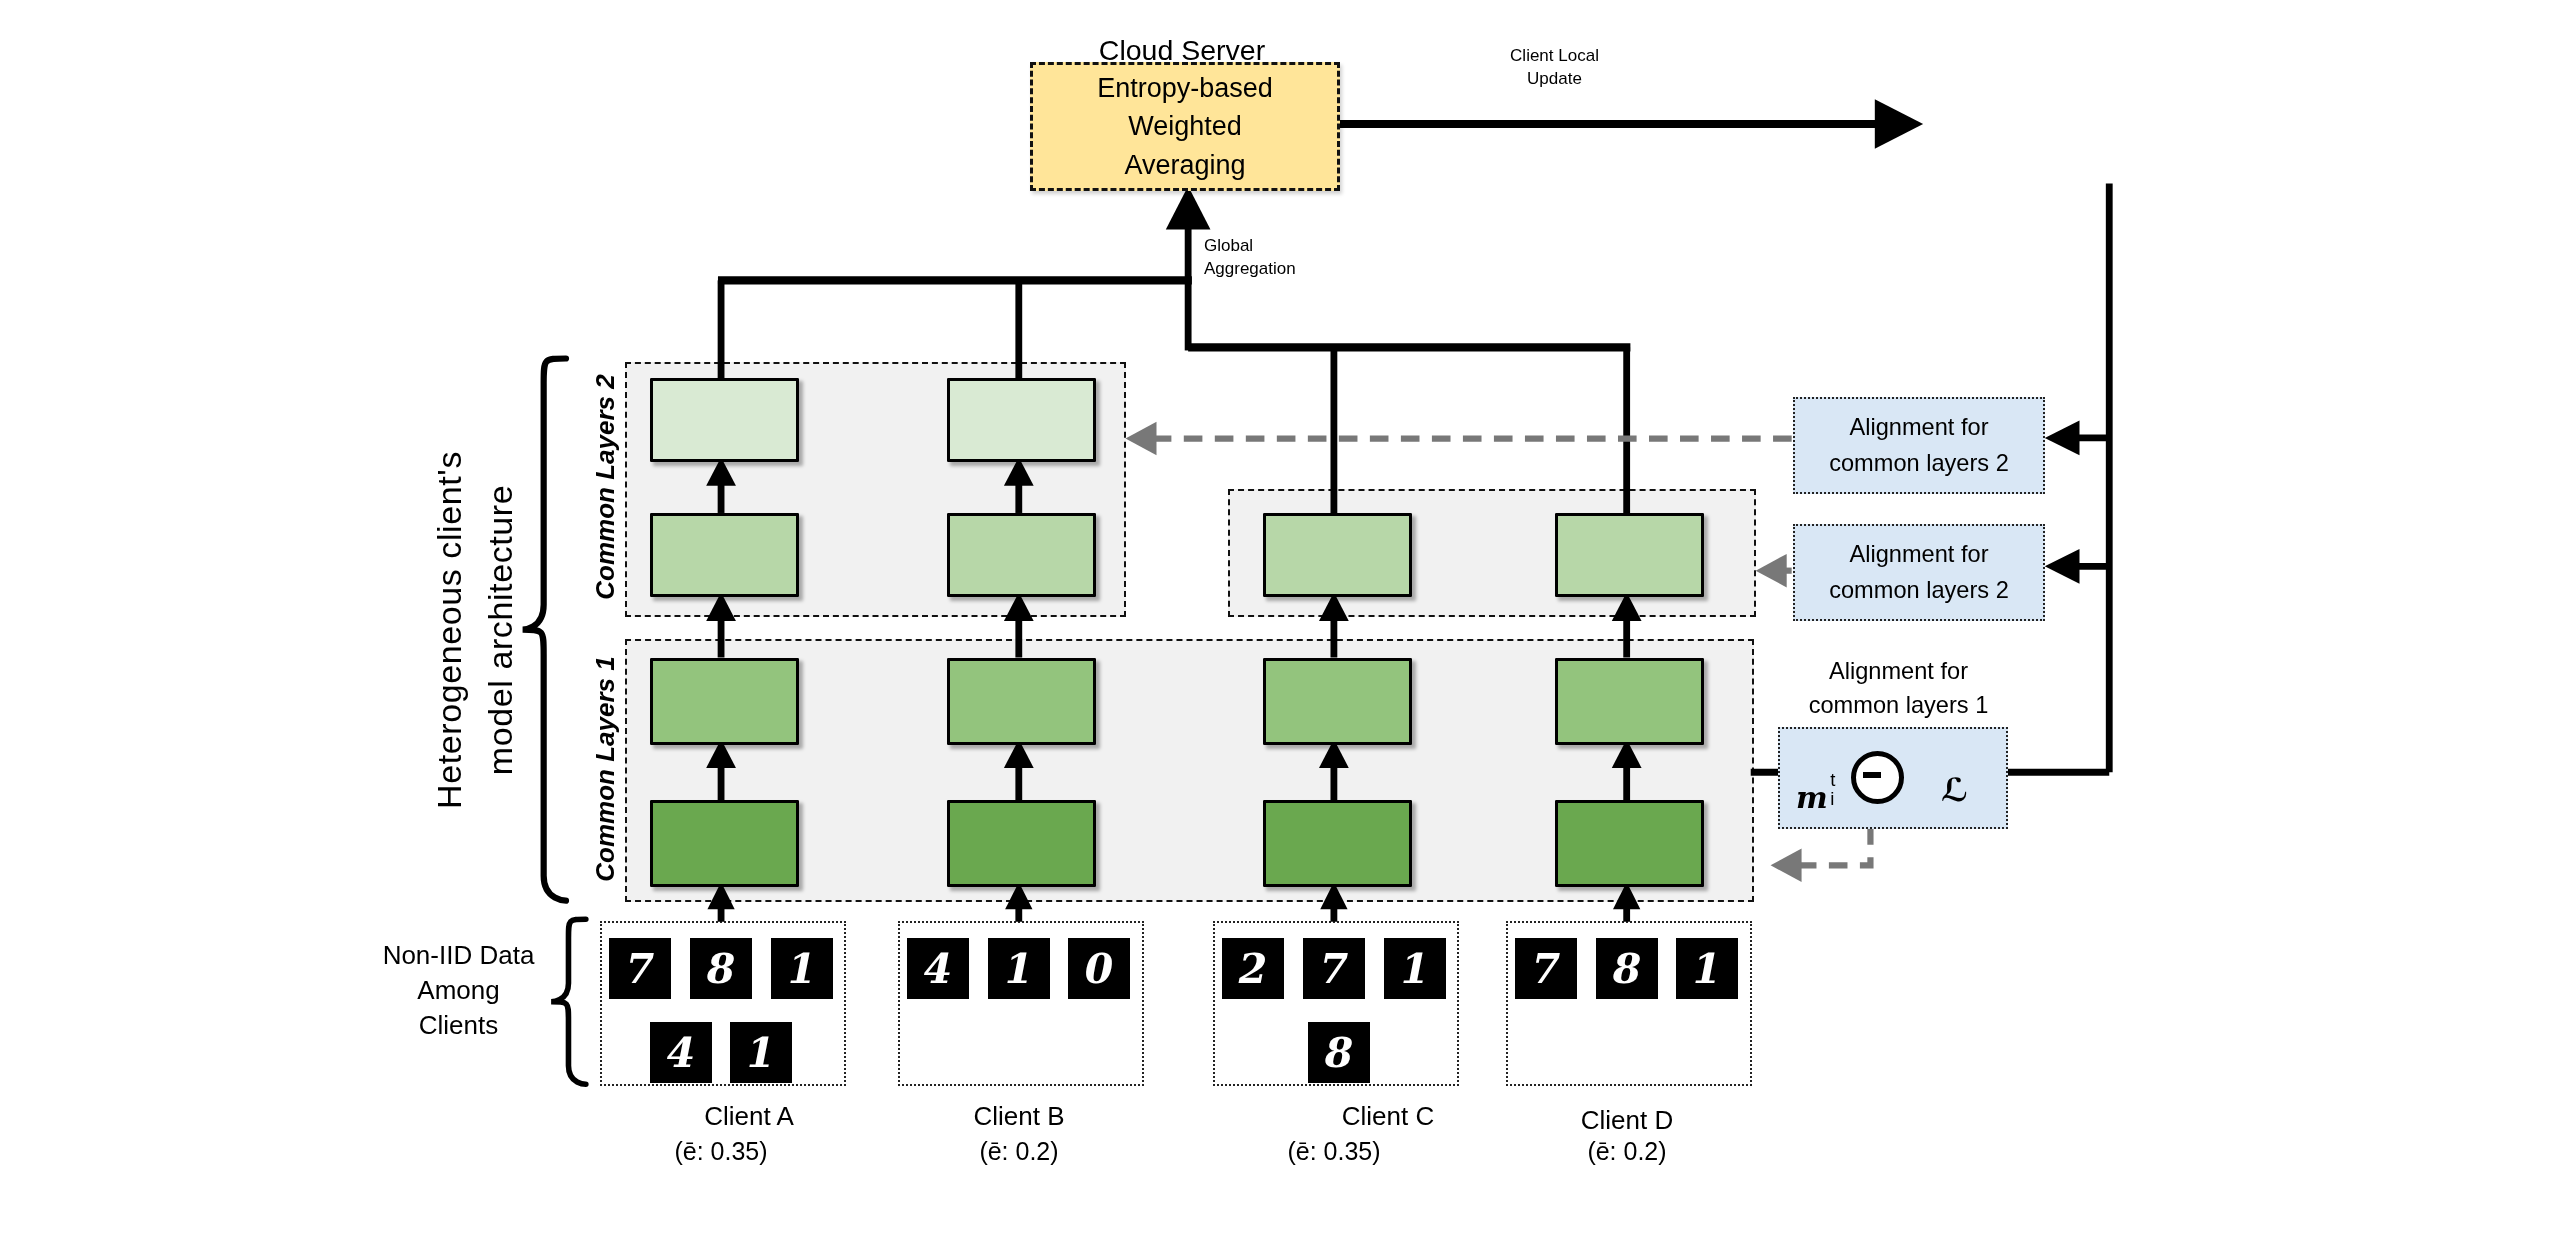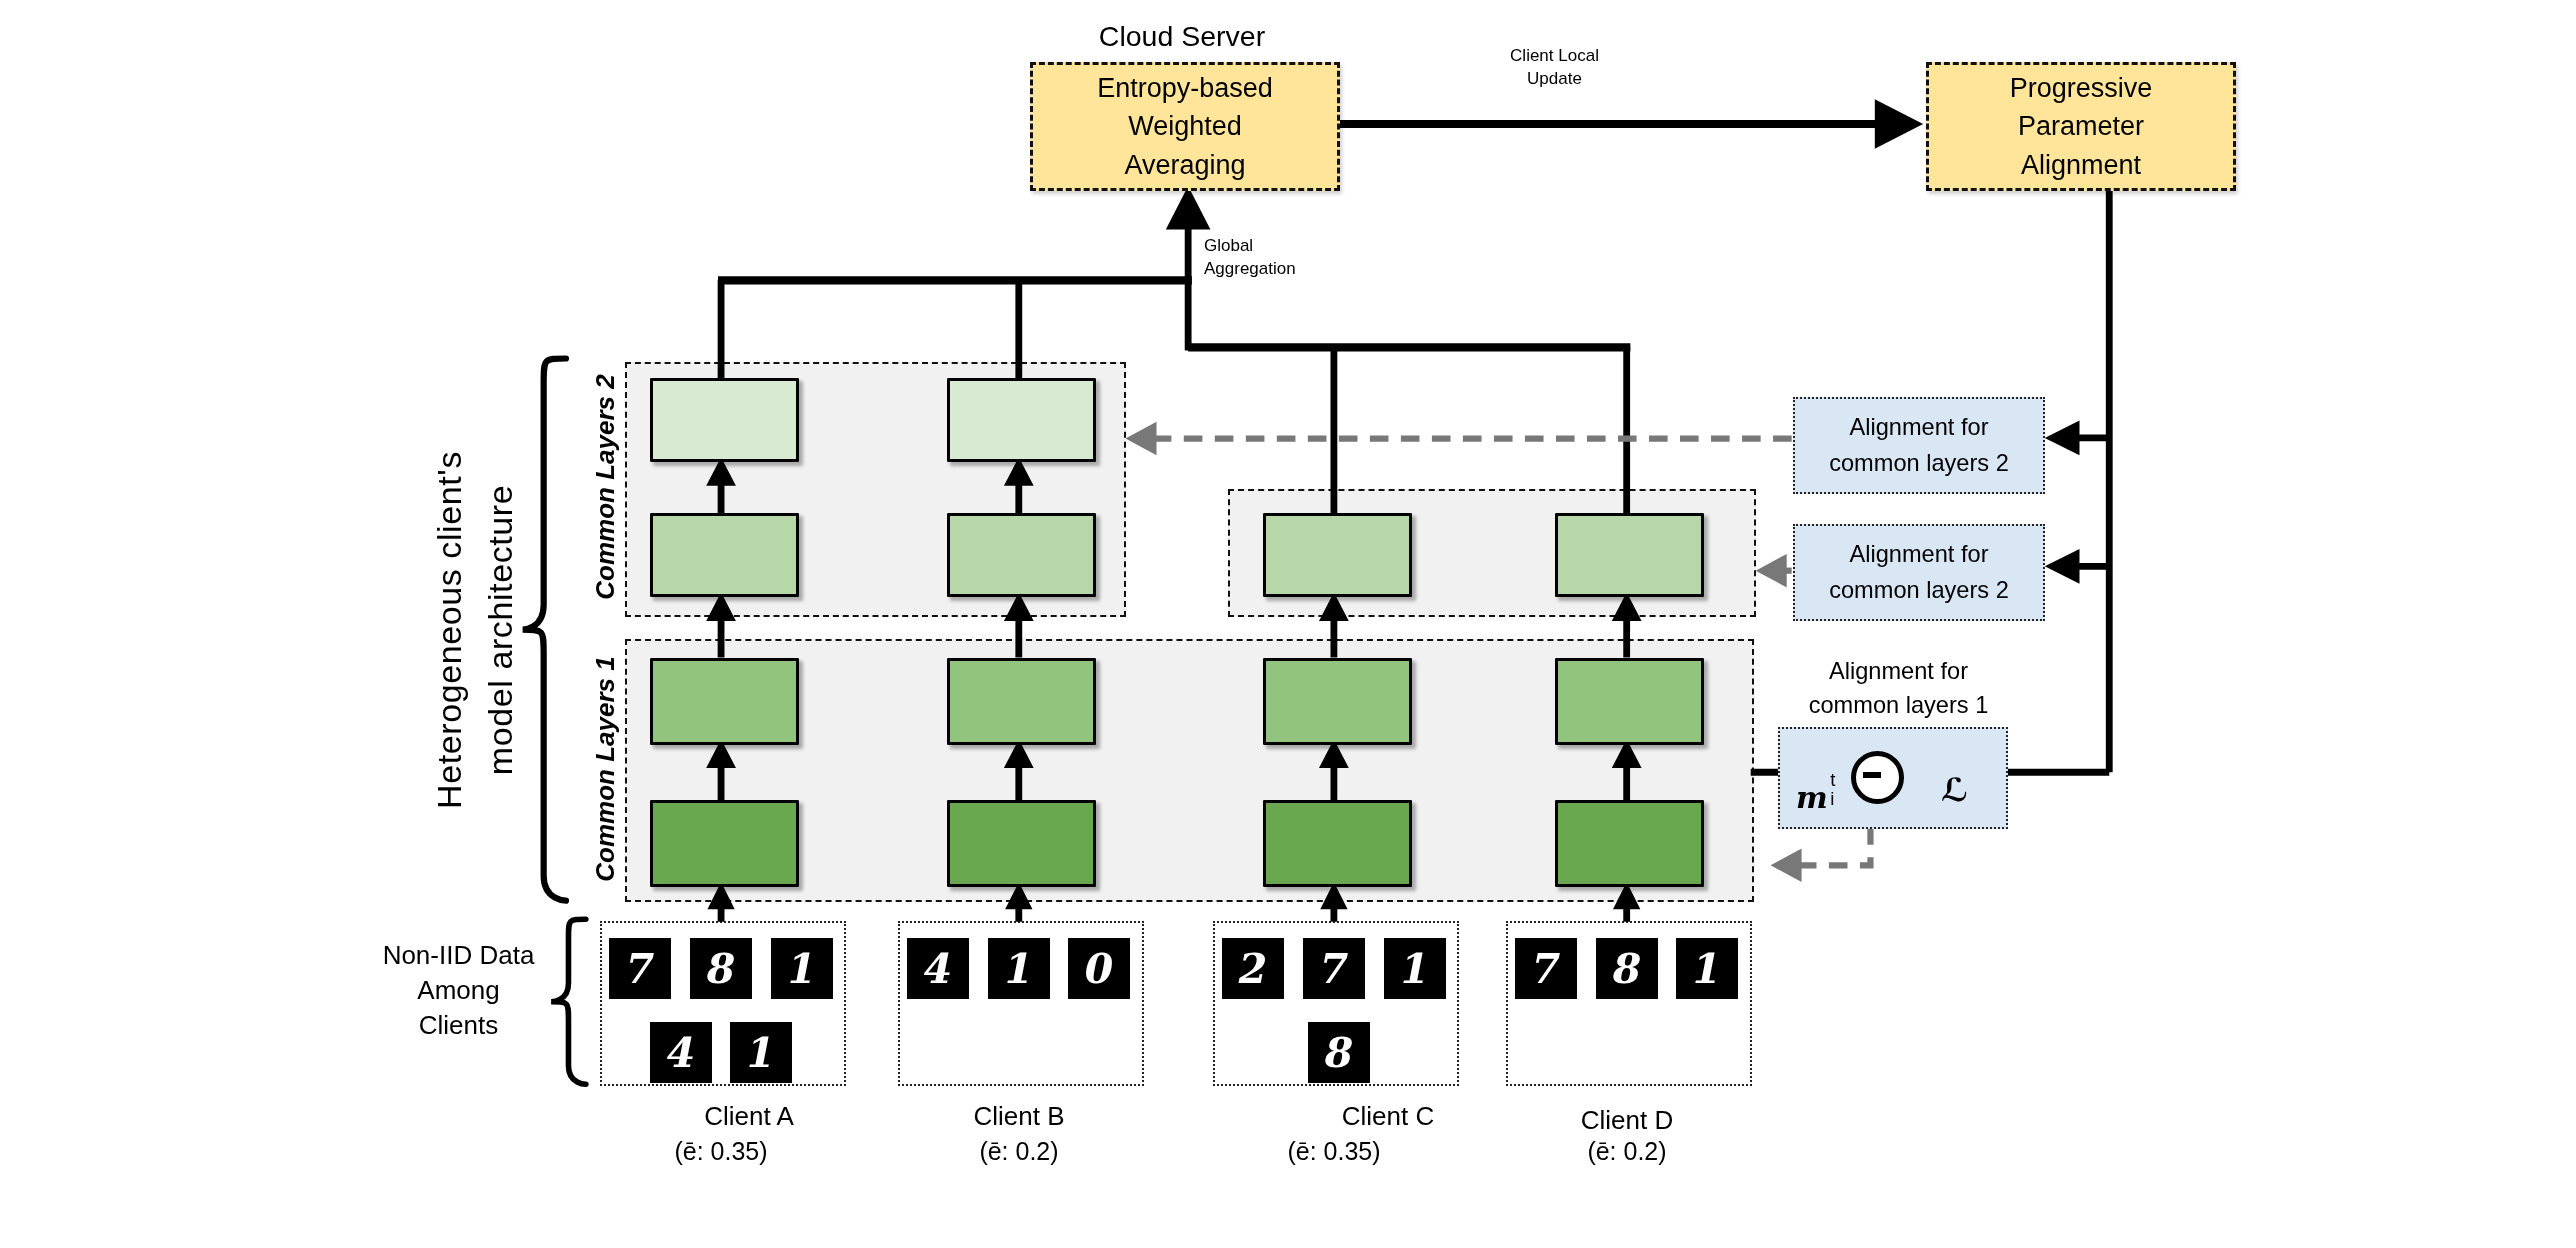--- a/index.html
+++ b/index.html
@@ -155,29 +155,26 @@
       <polygon points="2830,920 2880,893 2880,947"></polygon>
       <polygon points="2854,1395 2904,1368 2904,1422"></polygon>
     </g>
 
     <g stroke="#000" fill="none" stroke-linecap="round">
       <path stroke-width="10" d="M 912 578 C 876 578 876 578 876 618 L 876 975 C 876 1015 842 1015 842 1015 C 876 1015 876 1015 876 1055 L 876 1412 C 876 1452 912 1452 912 1452"></path>
       <path stroke-width="9" d="M 944 1482 C 916 1482 916 1482 916 1512 L 916 1585 C 916 1615 888 1615 888 1615 C 916 1615 916 1615 916 1645 L 916 1718 C 916 1748 944 1748 944 1748"></path>
     </g>
   </svg>
 
-  <div class="lbl title ctr" style="left:1030px;top:20px;width:304px;text-align:center;">Cloud Server</div>
+  <div class="lbl title ctr" style="left:1030px;top:34px;width:304px;text-align:center;">Cloud Server</div>
 
   <div class="server-box pre" style="left:1030px;top:62px;">Entropy-based
 Weighted
 Averaging</div>
 
-  <div class="server-box pre" style="left:1926px;top:62px;">Progressive
-Parameter
-Alignment</div>
 
   <div class="lbl small-lbl pre ctr" style="left:1446px;top:45px;width:217px;">Client Local
 Update</div>
 
   <div class="lbl small-lbl pre" style="left:1204px;top:235px;">Global
 Aggregation</div>
 
   <div class="lbl arch-lbl rot2line" style="left:475px;top:630px;">Heterogeneous client's
 model architecture</div>
   <div class="lbl cl-lbl rot" style="left:605px;top:487px;">Common Layers 2</div>

